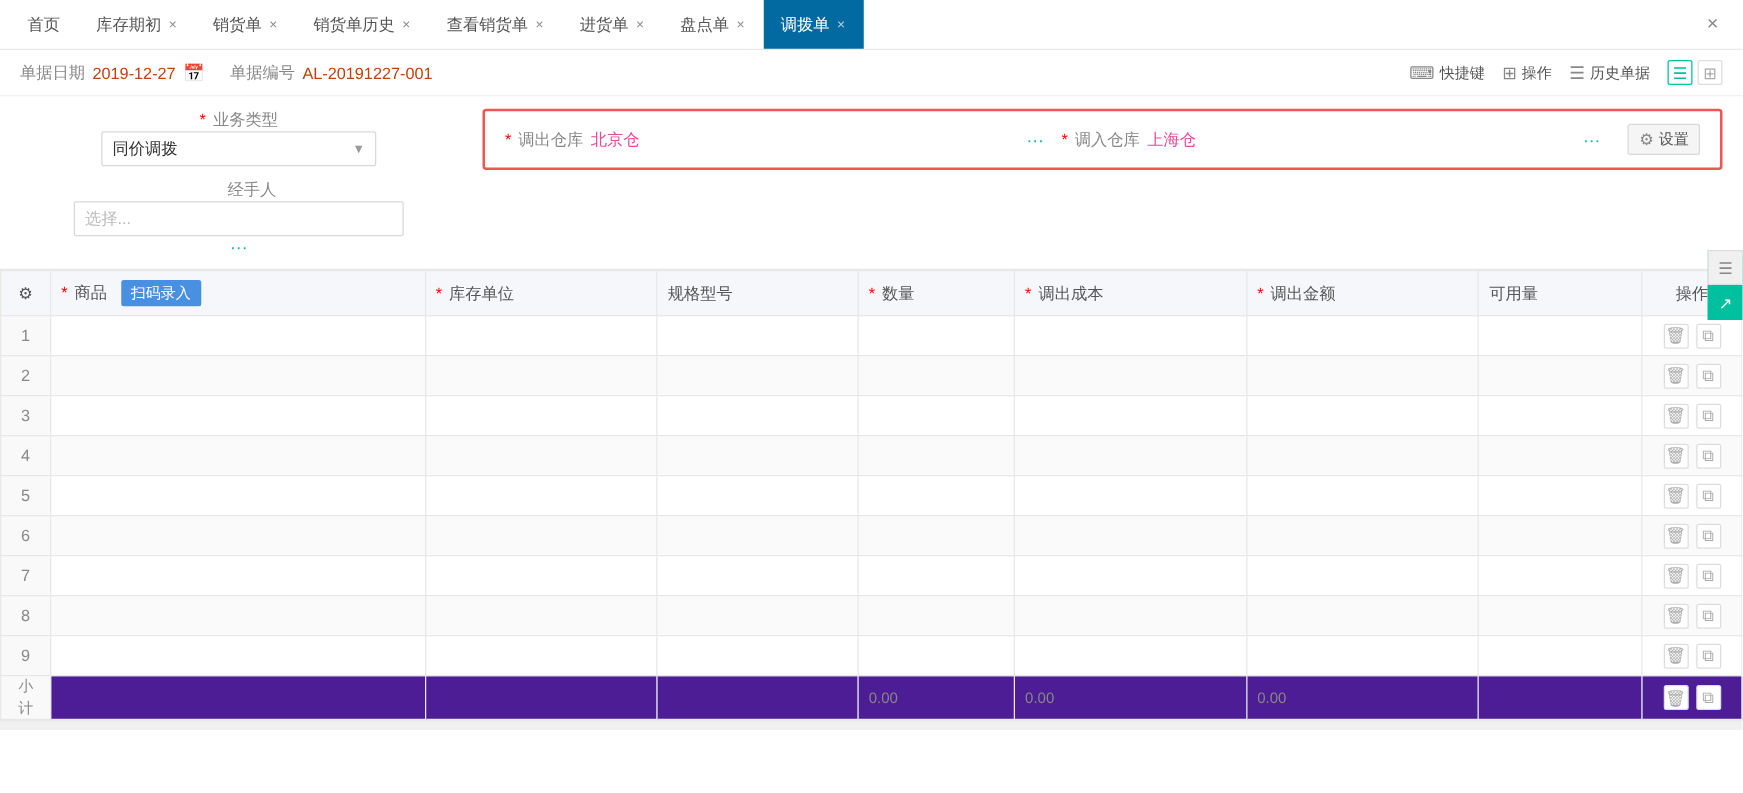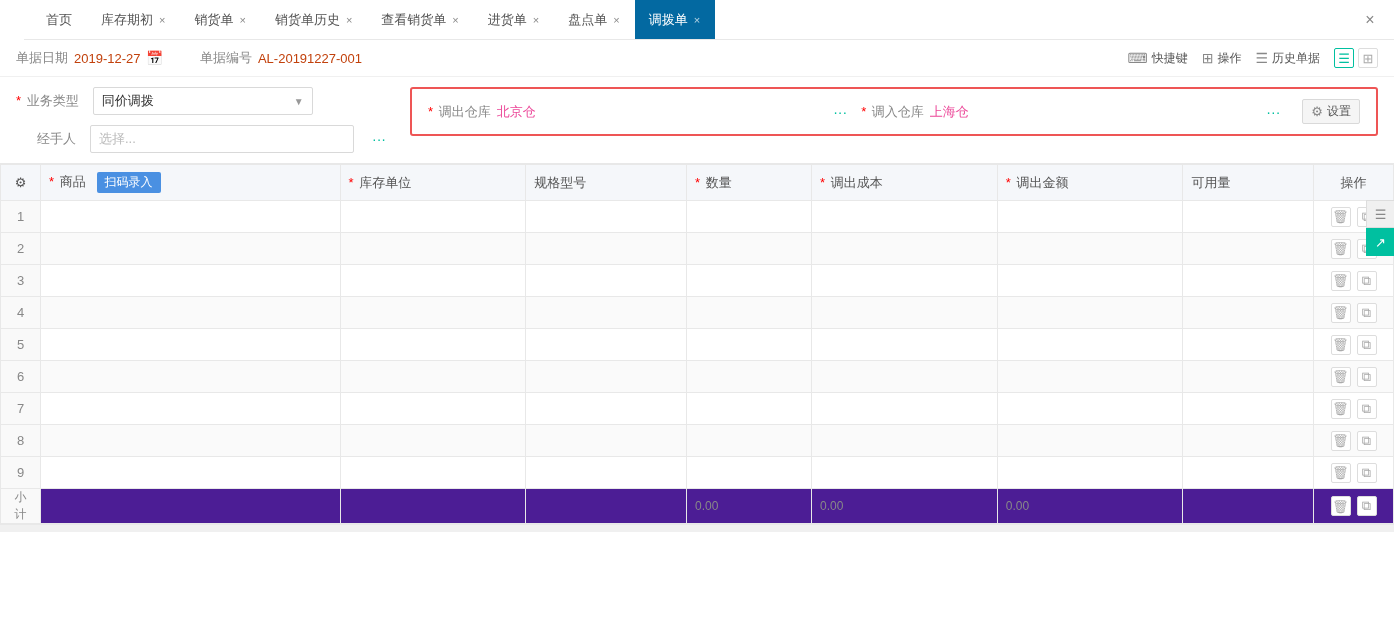--- a/index.html
+++ b/index.html
@@ -5,21 +5,20 @@
     * { box-sizing: border-box; margin: 0; padding: 0; }
     body { font-family: "Microsoft YaHei", "PingFang SC", sans-serif; font-size: 13px; color: #333; background: #fff; overflow: hidden; }
 
     
     .tab-bar {
       display: flex; align-items: center;
       border-bottom: 1px solid #e8e8e8;
       background: #fff;
       padding: 0 8px;
       height: 40px;
-      margin-left: 24px;
     }
     .tab-item {
       display: flex; align-items: center;
       padding: 0 14px;
       height: 100%;
       cursor: pointer;
       font-size: 13px;
       color: #555;
       border-right: 1px solid transparent;
       white-space: nowrap;
@@ -43,21 +42,21 @@
       cursor: pointer;
       font-size: 16px;
       color: #888;
     }
 
     
     .toolbar {
       display: flex; align-items: center;
       padding: 8px 16px;
       border-bottom: 1px solid #f0f0f0;
-      gap: 36px;
+      gap: 20px;
     }
     .toolbar-item {
       display: flex; align-items: center; gap: 6px;
       font-size: 13px;
     }
     .toolbar-label { color: #888; }
     .toolbar-value { color: #c2410c; font-weight: 500; }
     .date-icon { color: #00c0a0; font-size: 14px; cursor: pointer; }
 
     
@@ -74,21 +73,21 @@
     
     .form-section {
       padding: 10px 16px;
       display: flex; align-items: flex-start; gap: 0;
     }
     .form-left {
       display: flex; flex-direction: column; gap: 10px;
       min-width: 350px;
     }
     .form-field {
-      display: flex; align-items: center; gap: 14px;
+      display: flex; align-items: center; gap: 0; flex-direction: column;
     }
     .form-field-label {
       color: #888; white-space: nowrap; min-width: 60px; text-align: right;
     }
     .required-star { color: #f00; margin-right: 2px; }
     .dropdown-btn {
       width: 220px; height: 28px;
       border: 1px solid #d9d9d9;
       background: #fff;
       display: flex; align-items: center; justify-content: space-between;

